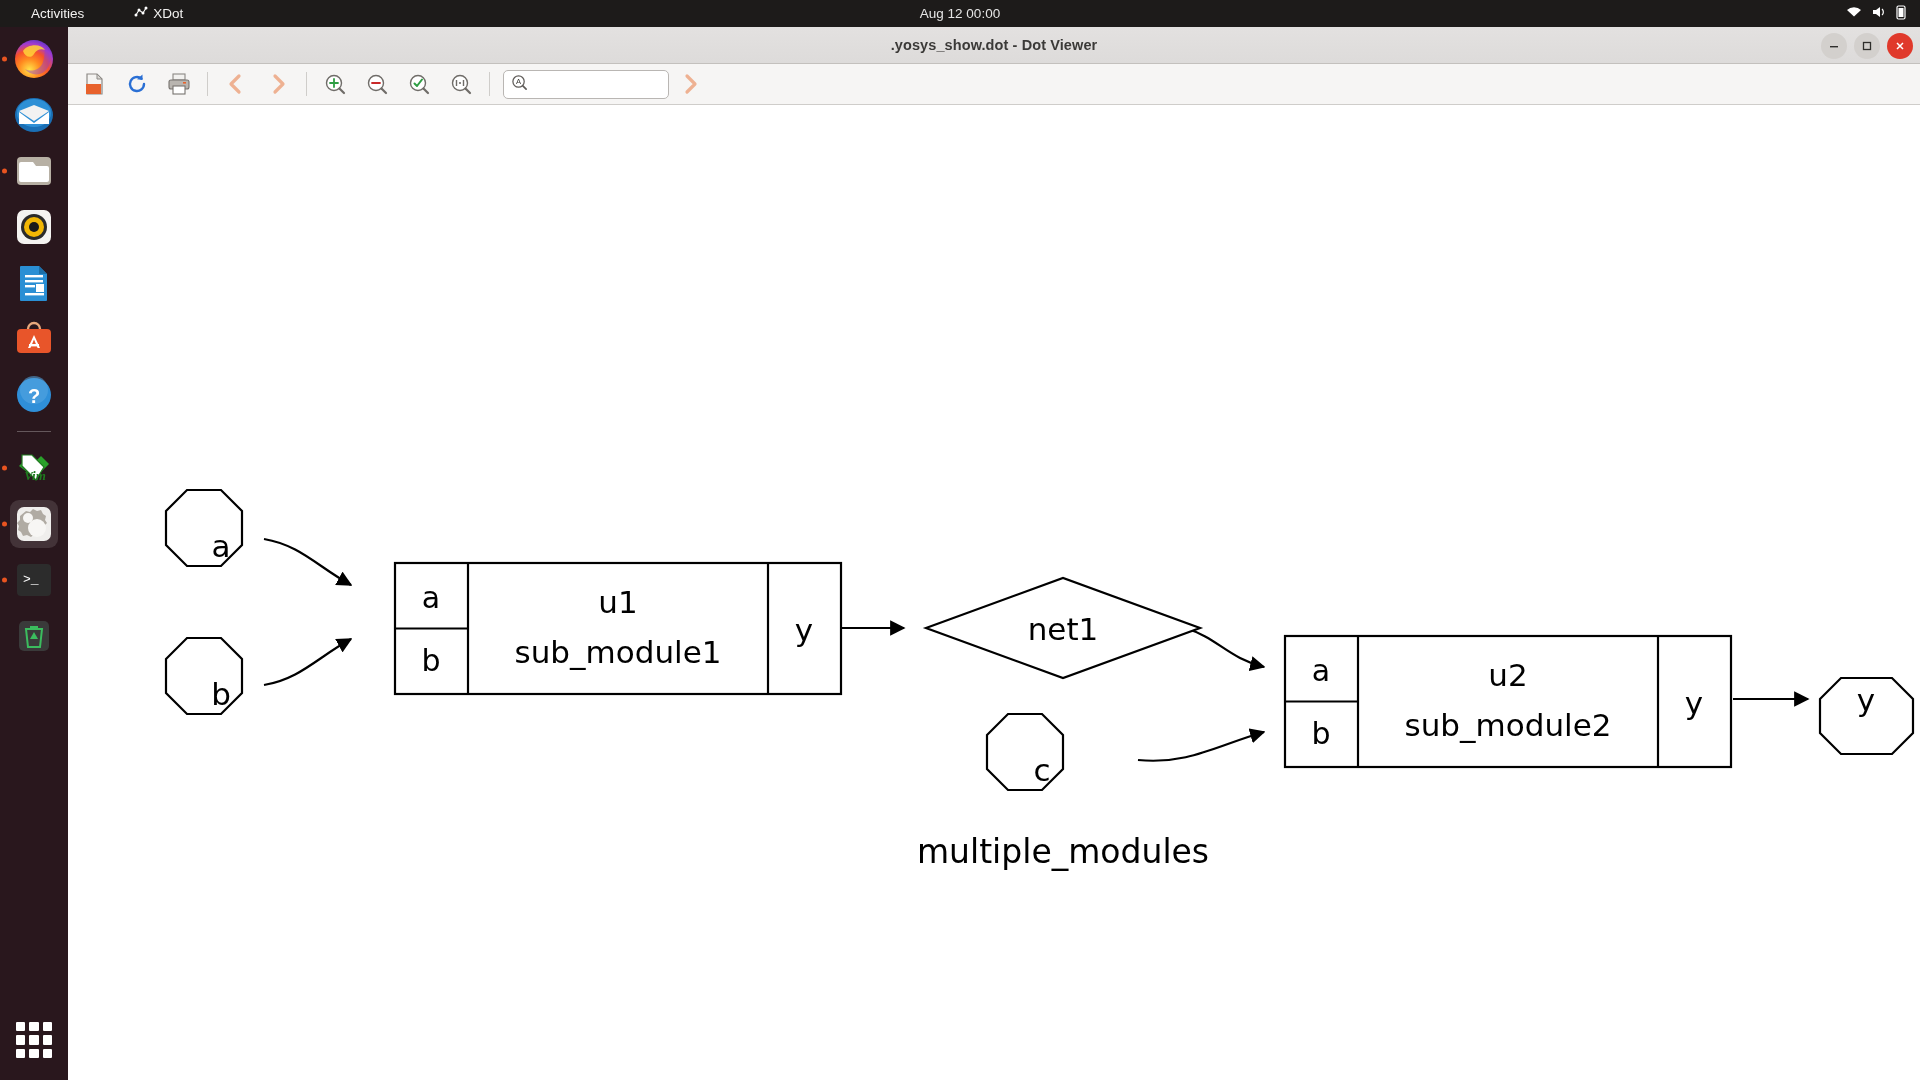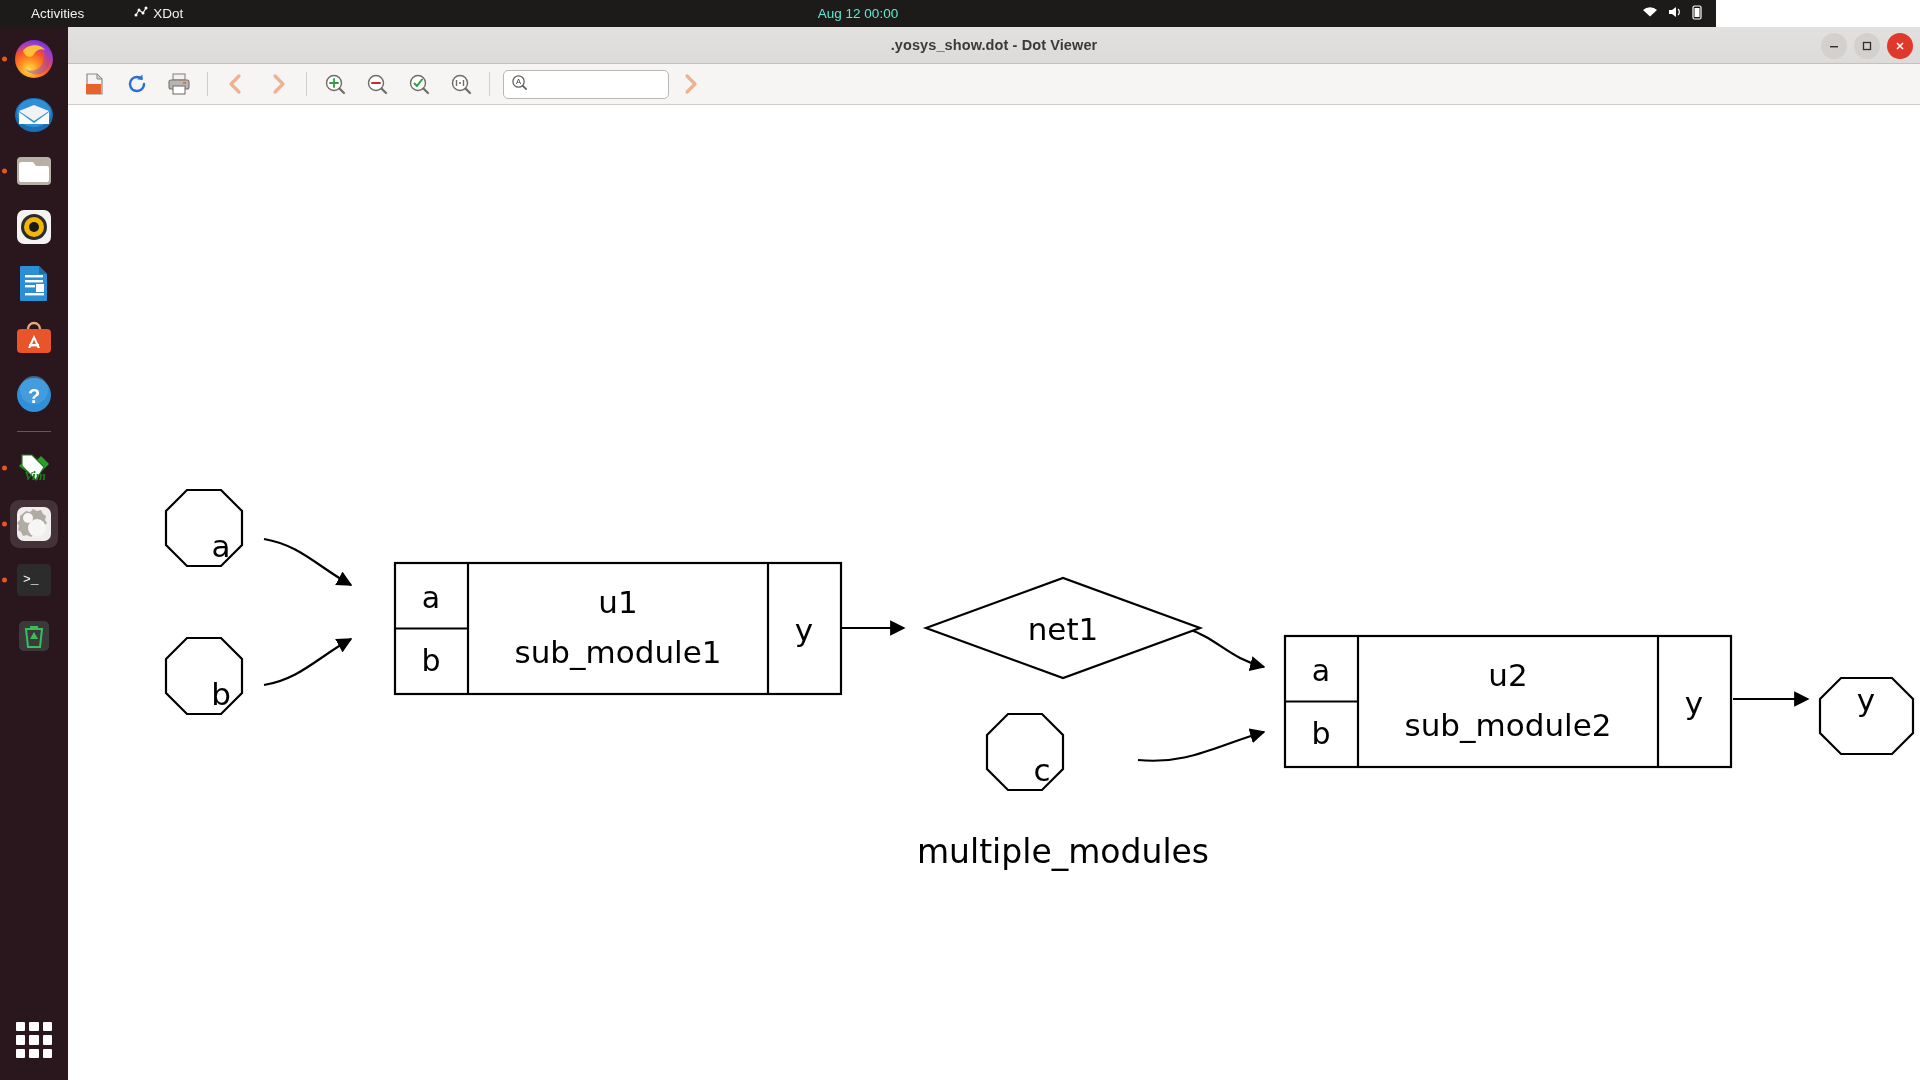--- a/index.html
+++ b/index.html
@@ -6,41 +6,41 @@
   html, body {
     width: 1920px; height: 1080px;
     overflow: hidden;
     background: #ffffff;
     font-family: "Liberation Sans", sans-serif;
   }
 
   
   #top-bar {
     position: absolute; top: 0; left: 0;
-    width: 1716px; height: 27px;
+    width: 1920px; height: 27px;
     background: #1d1b1a;
     color: #ffffff;
     font-size: 13.5px;
     display: flex; align-items: center;
     z-index: 40;
   }
   #activities {
     padding: 0 9px; margin-left: 22px;
     height: 27px; line-height: 27px;
     font-size: 13.5px; color: #f2f1f0;
   }
   #app-indicator {
     display: flex; align-items: center; gap: 4px;
     margin-left: 40px; color: #f2f1f0; font-size: 13.5px;
   }
   #app-indicator .xdot-glyph { display:block; }
   #clock {
     position: absolute; left: 0; right: 0; top: 0;
     height: 27px; line-height: 27px;
-    text-align: center; font-size: 13.5px; color: #5eead4;
+    text-align: center; font-size: 13.5px; color: #e5e5e5;
     pointer-events: none;
   }
   #tray {
     position: absolute; right: 14px; top: 0;
     height: 27px; display: flex; align-items: center; gap: 9px;
   }
 
   
   #dock {
     position: absolute; left: 0; top: 27px;

